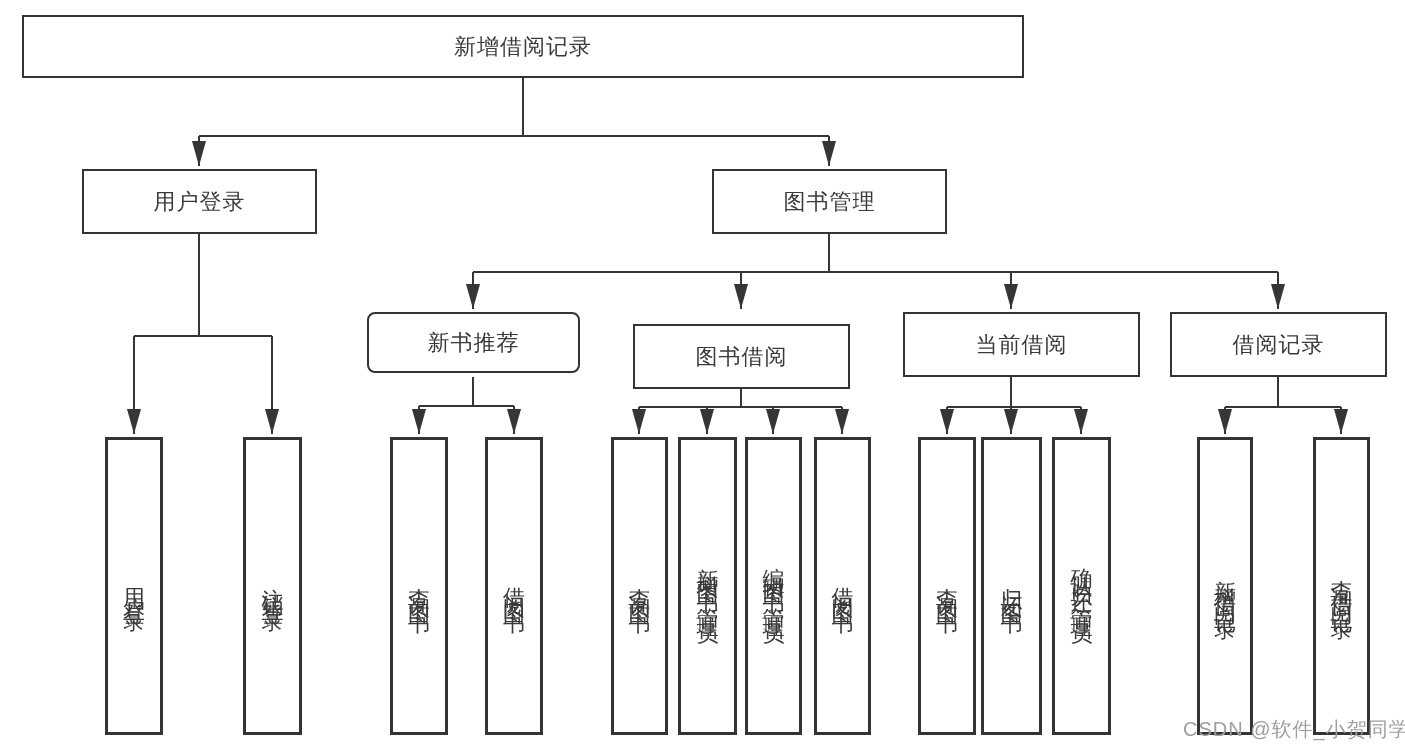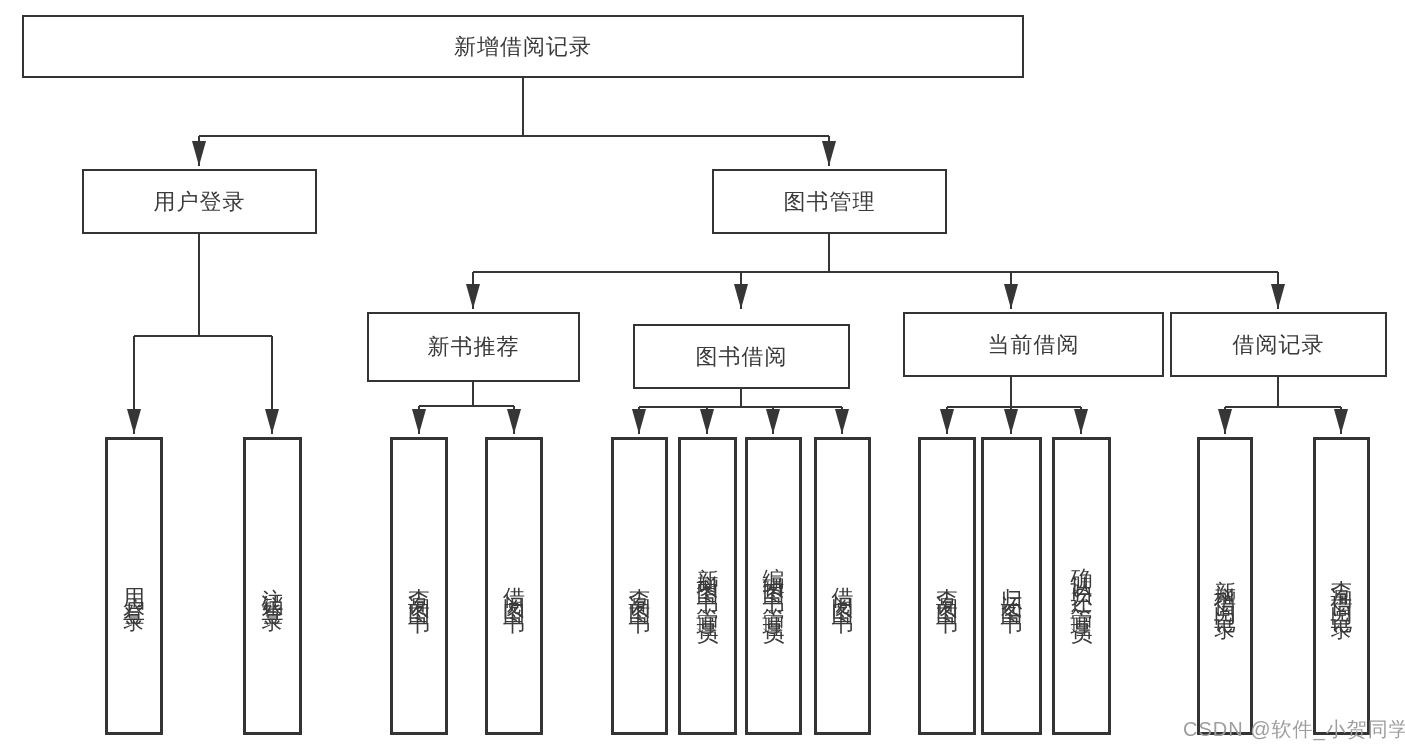--- a/index.html
+++ b/index.html
@@ -110,23 +110,23 @@
       <path d="M1225,407 V434" marker-end="url(#arrow)"></path>
       <path d="M1341,407 V434" marker-end="url(#arrow)"></path>
     </g>
   </svg>
 
   <div class="node" style="left:22px; top:15px; width:1002px; height:63px;">新增借阅记录</div>
 
   <div class="node" style="left:82px; top:169px; width:235px; height:65px;">用户登录</div>
   <div class="node" style="left:712px; top:169px; width:235px; height:65px;">图书管理</div>
 
-  <div class="node" style="left:367px; top:312px; width:213px; height:70px;">新书推荐</div>
+  <div class="node" style="left:367px; top:312px; width:213px; height:61px;border-radius:8px;">新书推荐</div>
   <div class="node" style="left:633px; top:312px; width:217px; height:65px;margin-top:12px;">图书借阅</div>
-  <div class="node" style="left:903px; top:312px; width:261px; height:65px;">当前借阅</div>
+  <div class="node" style="left:903px; top:312px; width:237px; height:65px;">当前借阅</div>
   <div class="node" style="left:1170px; top:312px; width:217px; height:65px;">借阅记录</div>
 
   <div class="node leaf" style="left:105px; top:437px; width:58px; height:298px;">
     <span class="vtext">用户登录</span>
   </div>
   <div class="node leaf" style="left:243px; top:437px; width:59px; height:298px;">
     <span class="vtext">注销登录</span>
   </div>
 
   <div class="node leaf" style="left:390px; top:437px; width:58px; height:298px;">

